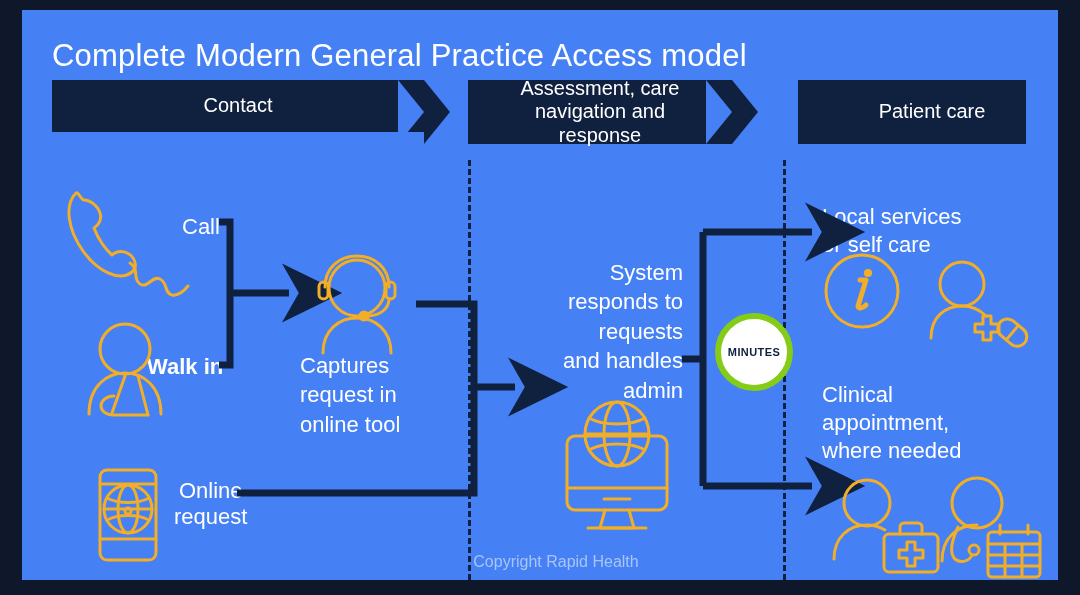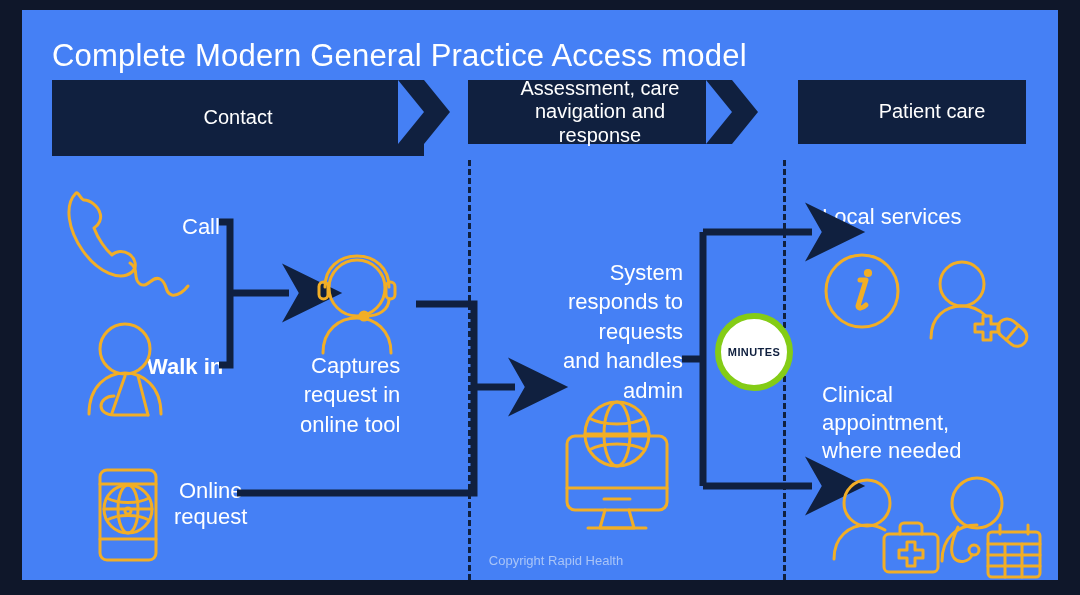--- a/index.html
+++ b/index.html
@@ -37,44 +37,44 @@
     border-width:32px 0 32px 26px;
     border-color:transparent transparent transparent #10203f;
   }
   .chev.arrow::before{
     content:"";position:absolute;left:calc(100% - 26px);top:0;
     width:0;height:0;border-style:solid;
     border-width:32px 0 32px 26px;
     border-color:transparent transparent transparent #4580f5;
     z-index:2;
   }
-  #chev-contact{left:30px;top:70px;width:372px;height:76px;}
+  #chev-contact{left:30px;top:70px;width:372px;height:52px;}
   #chev-assess{left:446px;top:70px;width:264px;height:64px;padding:0 24px;}
   #chev-patient{left:776px;top:70px;width:228px;height:64px;padding-left:40px;}
 
   
   .vdash{
     position:absolute;top:150px;height:420px;width:0;
     border-left:3px dashed #10203f;
   }
   #dash1{left:446px;}
   #dash2{left:761px;}
 
   
   .lbl{position:absolute;color:#ffffff;line-height:1.2;}
   #lbl-call{left:160px;top:204px;font-size:22px;text-align:right;}
   #lbl-walkin{left:125px;top:344px;font-size:22px;font-weight:bold;}
   #lbl-online{left:152px;top:468px;font-size:22px;text-align:center;}
-  #lbl-captures{left:278px;top:341px;font-size:22px;text-align:right;line-height:1.34;}
+  #lbl-captures{left:278px;top:341px;font-size:22px;text-align:left;line-height:1.34;}
   #lbl-system{left:509px;top:248px;font-size:22px;text-align:right;line-height:1.34;width:152px;}
   #lbl-local{left:800px;top:193px;font-size:22px;line-height:1.28;}
   #lbl-clinical{left:800px;top:371px;font-size:22px;line-height:1.28;}
   #copyright{
     position:absolute;left:0;right:0;top:543px;text-align:center;
-    color:#a9c4f7;font-size:13px;padding-left:32px;
+    color:#a9c4f7;font-size:16px;padding-left:32px;
   }
   
   #minutes{
     position:absolute;left:693px;top:303px;width:78px;height:78px;
     border-radius:50%;background:#ffffff;border:6px solid #84cc16;
     box-sizing:border-box;display:flex;align-items:center;justify-content:center;
     font-size:11px;font-weight:bold;color:#10203f;letter-spacing:.4px;
     z-index:6;
   }
   svg.layer{position:absolute;left:0;top:0;width:1036px;height:570px;}
@@ -244,20 +244,21 @@
     <div class="lbl" id="lbl-system">
       <span>System</span><br>
       <span>responds to</span><br>
       <span>requests</span><br>
       <span>and handles</span><br>
       <span>admin</span>
     </div>
 
     <div class="lbl" id="lbl-local">
       <span>Local services</span><br>
+      <span>or self care</span>
     </div>
 
     <div class="lbl" id="lbl-clinical">
       <span>Clinical</span><br>
       <span>appointment,</span><br>
       <span>where needed</span>
     </div>
 
     <div id="minutes">MINUTES</div>
 

